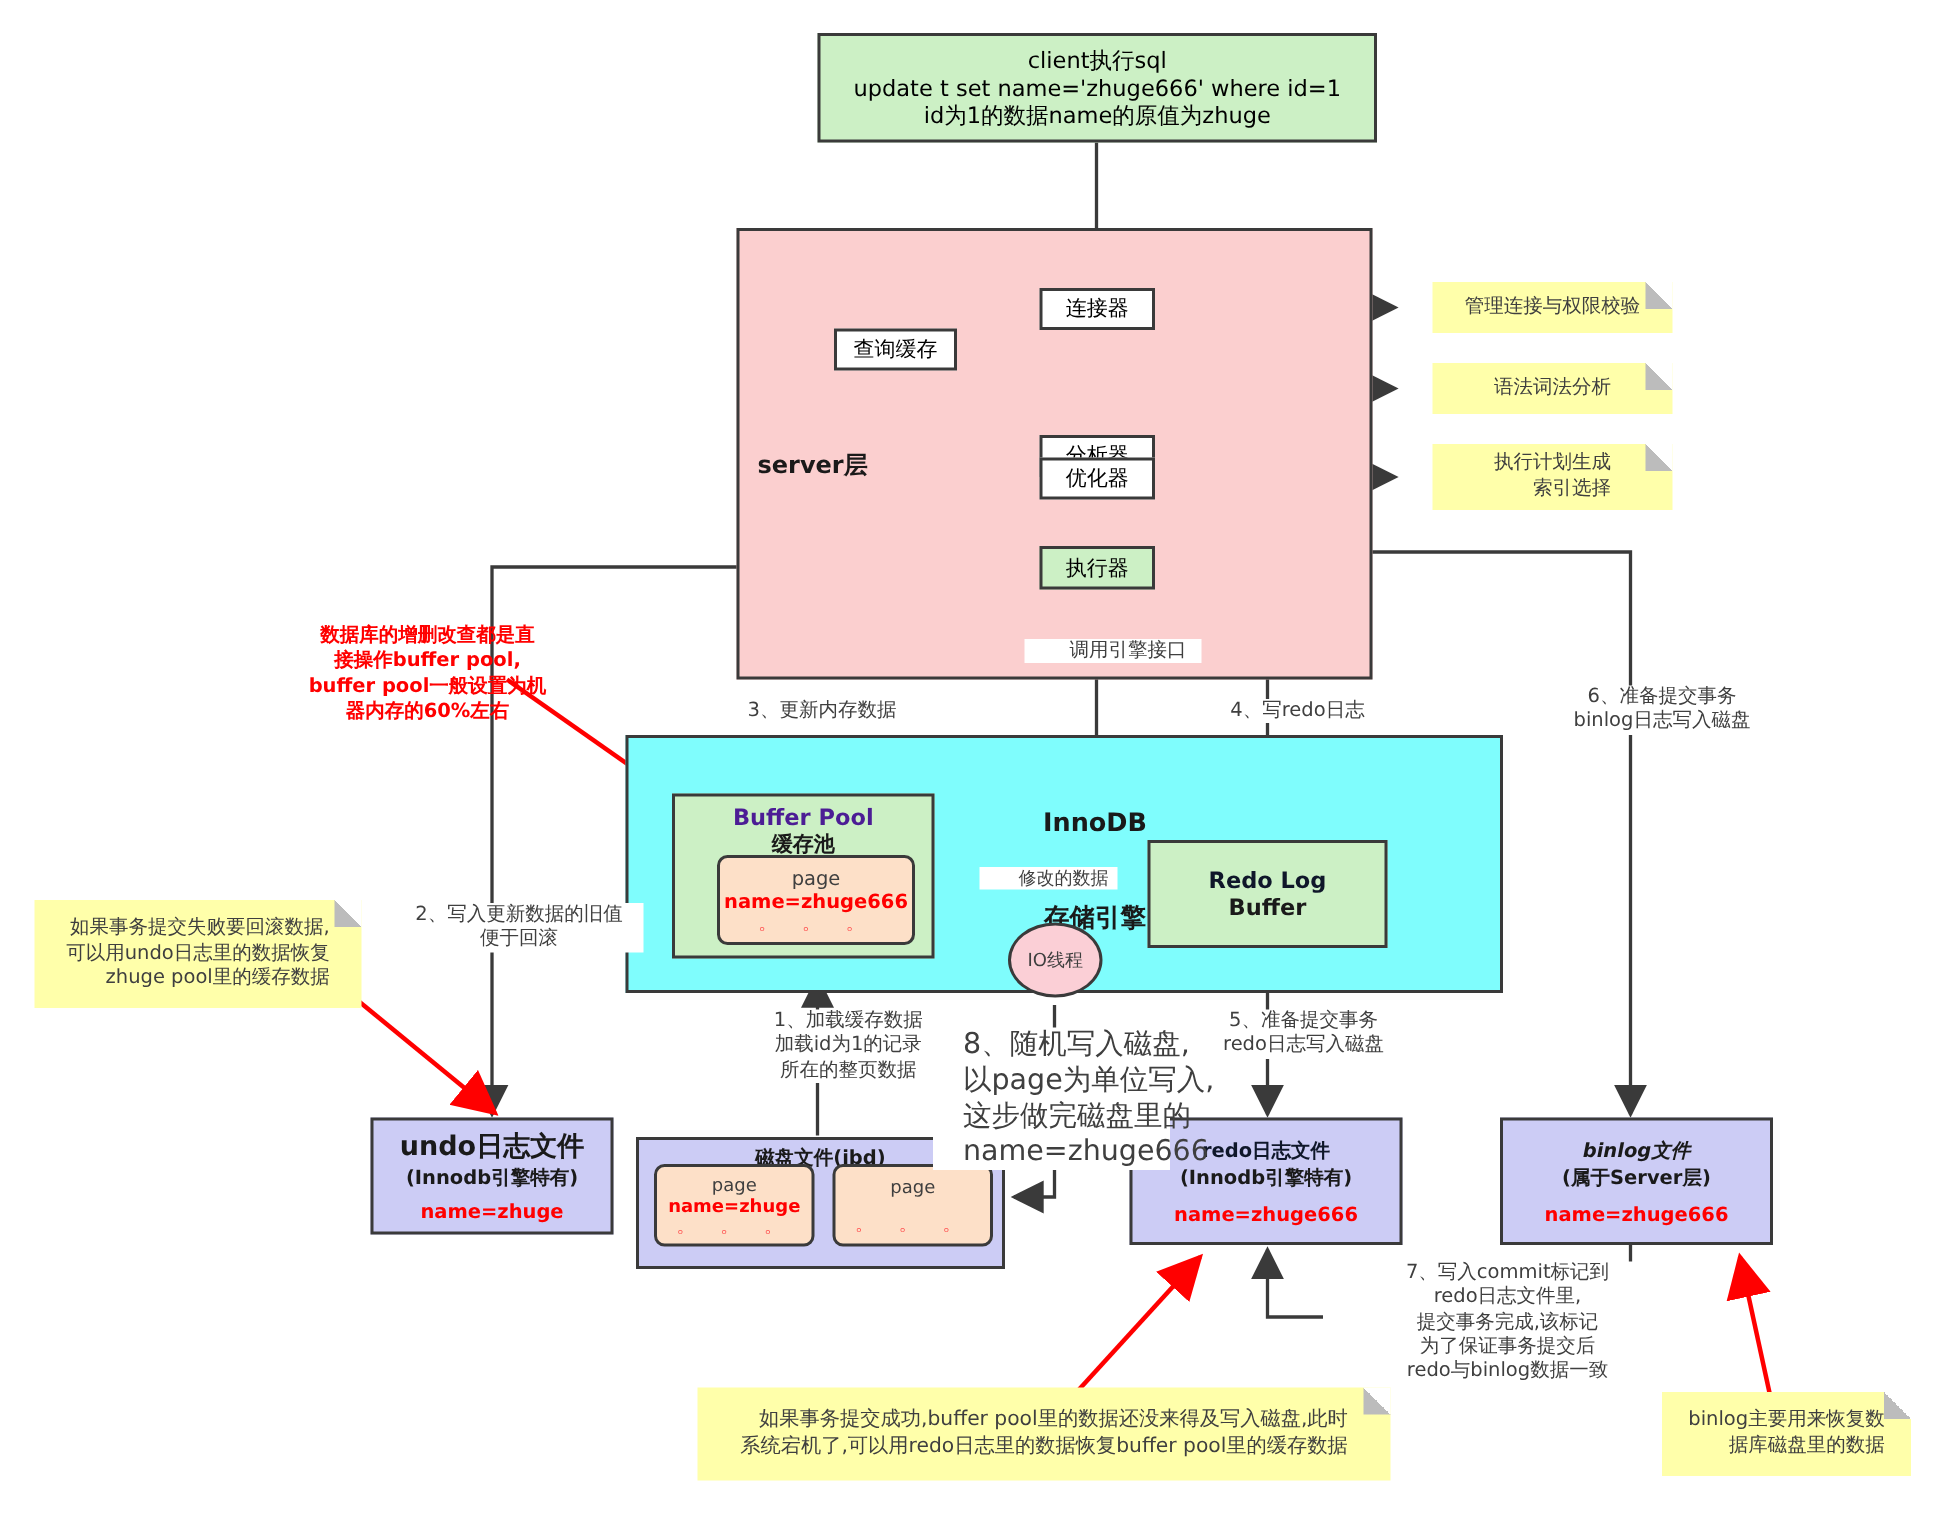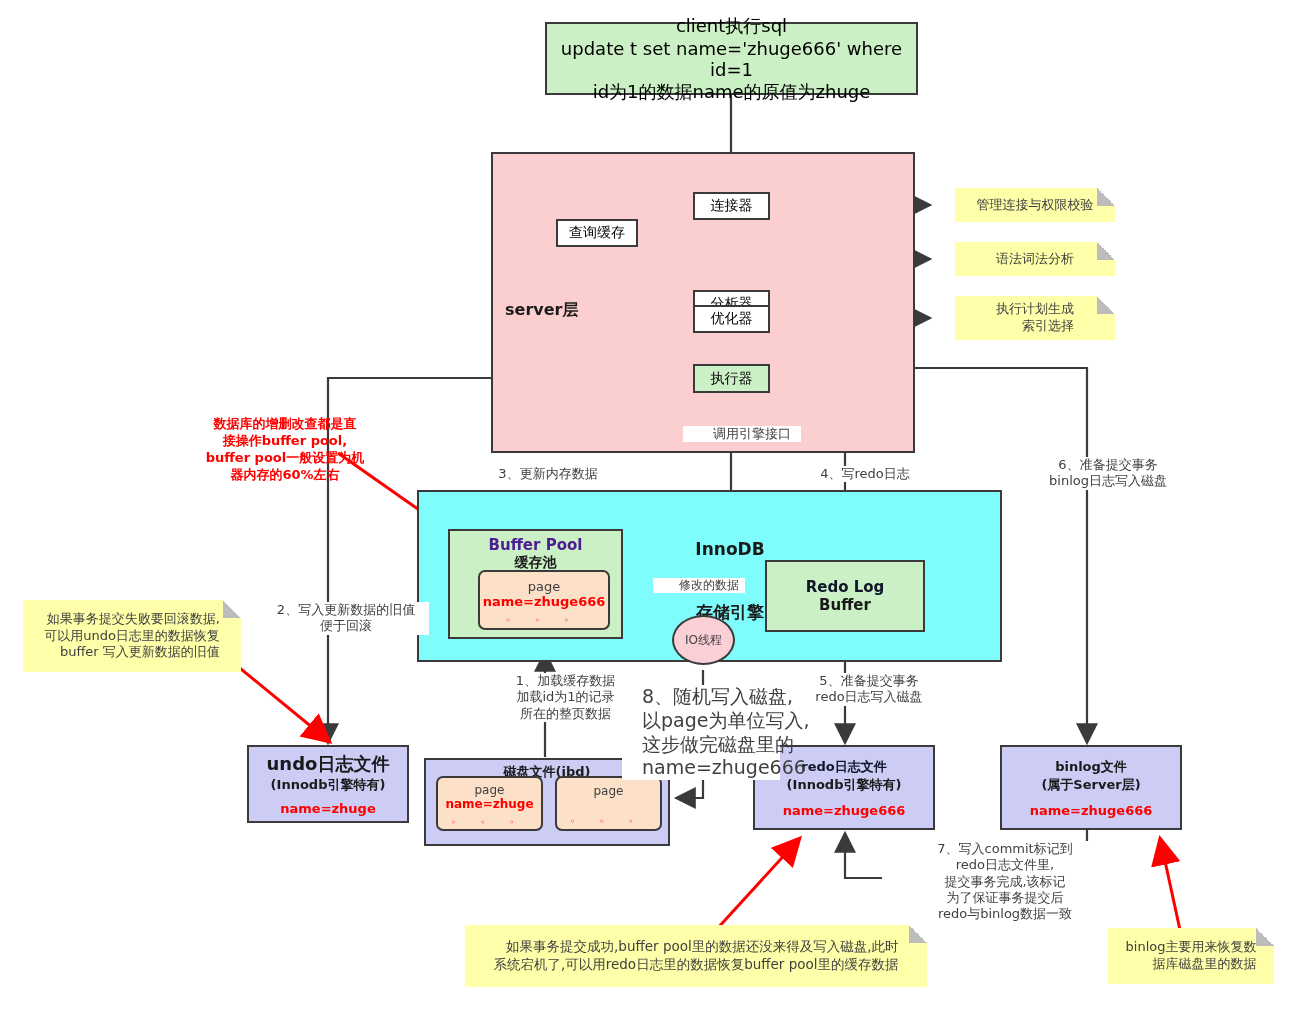--- a/index.html
+++ b/index.html
@@ -76,21 +76,21 @@
     </g>
 
     <g stroke="#ff0000" stroke-width="3" fill="none">
       <path d="M338,453 L452,533" marker-end="url(#ahr)"></path>
       <path d="M230,660 L330,742" marker-end="url(#ahr)"></path>
       <path d="M716,930 L800,838" marker-end="url(#ahr)"></path>
       <path d="M1180,930 L1160,838" marker-end="url(#ahr)"></path>
     </g>
   </svg>
 
-  <div class="node" style="left:545px;top:22px;width:373px;height:73px;background:#ccf0c5;font-size:18px;">
+  <div class="node" style="left:545px;top:22px;width:373px;height:73px;background:#ccf0c5;font-size:15px;">
     <div>client执行sql</div>
     <div>update t set name='zhuge666' where id=1</div>
     <div>id为1的数据name的原值为zhuge</div>
   </div>
 
   <div class="node" style="left:491px;top:152px;width:424px;height:301px;background:#fbcfcf;
               align-items:flex-start;justify-content:flex-start;"></div>
   <div class="lbl title-b" style="left:505px;top:300px;width:110px;font-size:16px;text-align:left;color:#1a1a1a;">server层</div>
 
   <div class="node" style="left:693px;top:192px;width:77px;height:28px;background:#ffffff;font-size:14px;">
@@ -172,21 +172,21 @@
     <div class="dots" style="margin-top:12px;">。 。 。</div>
   </div>
 
   <div class="node" style="left:753px;top:745px;width:182px;height:85px;background:#ccccf5;">
     <div class="title-b" style="font-size:13px;color:#0f172a;">redo日志文件</div>
     <div class="title-b" style="font-size:13px;color:#1a1a1a;">(Innodb引擎特有)</div>
     <div class="red" style="font-size:13px;margin-top:9px;">name=zhuge666</div>
   </div>
 
   <div class="node" style="left:1000px;top:745px;width:182px;height:85px;background:#ccccf5;">
-    <div class="title-b" style="font-size:13px;color:#1a1a1a;">binlog文件</div>
+    <div class="title-b" style="font-size:13px;color:#1a1a1a;font-style:italic;">binlog文件</div>
     <div class="title-b" style="font-size:13px;color:#1a1a1a;">(属于Server层)</div>
     <div class="red" style="font-size:13px;margin-top:9px;">name=zhuge666</div>
   </div>
 
   <div class="lbl lblbg" style="left:478px;top:673px;width:135px;font-size:13px;">1、加载缓存数据
 加载id为1的记录
 所在的整页数据</div>
   <div class="lbl lblbg" style="left:243px;top:602px;width:166px;font-size:13px;">2、写入更新数据的旧值
 便于回滚</div>
   <div class="lbl lblbg" style="left:463px;top:466px;width:130px;font-size:13px;">3、更新内存数据</div>
@@ -207,21 +207,21 @@
 
   <div class="redtxt" style="left:170px;top:415px;width:230px;font-size:13px;">数据库的增删改查都是直
 接操作buffer pool,
 buffer pool一般设置为机
 器内存的60%左右</div>
 
   <div class="note" style="left:23px;top:600px;width:218px;height:72px;font-size:13px;">
     <span class="fold"></span>
     <span>如果事务提交失败要回滚数据,
 可以用undo日志里的数据恢复
-buffer 写入更新数据的旧值</span>
+zhuge pool里的缓存数据</span>
   </div>
 
   <div class="note" style="left:465px;top:925px;width:462px;height:62px;font-size:13.5px;">
     <span class="fold"></span>
     <span>如果事务提交成功,buffer pool里的数据还没来得及写入磁盘,此时
 系统宕机了,可以用redo日志里的数据恢复buffer pool里的缓存数据</span>
   </div>
 
   <div class="note" style="left:1108px;top:928px;width:166px;height:56px;font-size:13px;">
     <span class="fold"></span>

